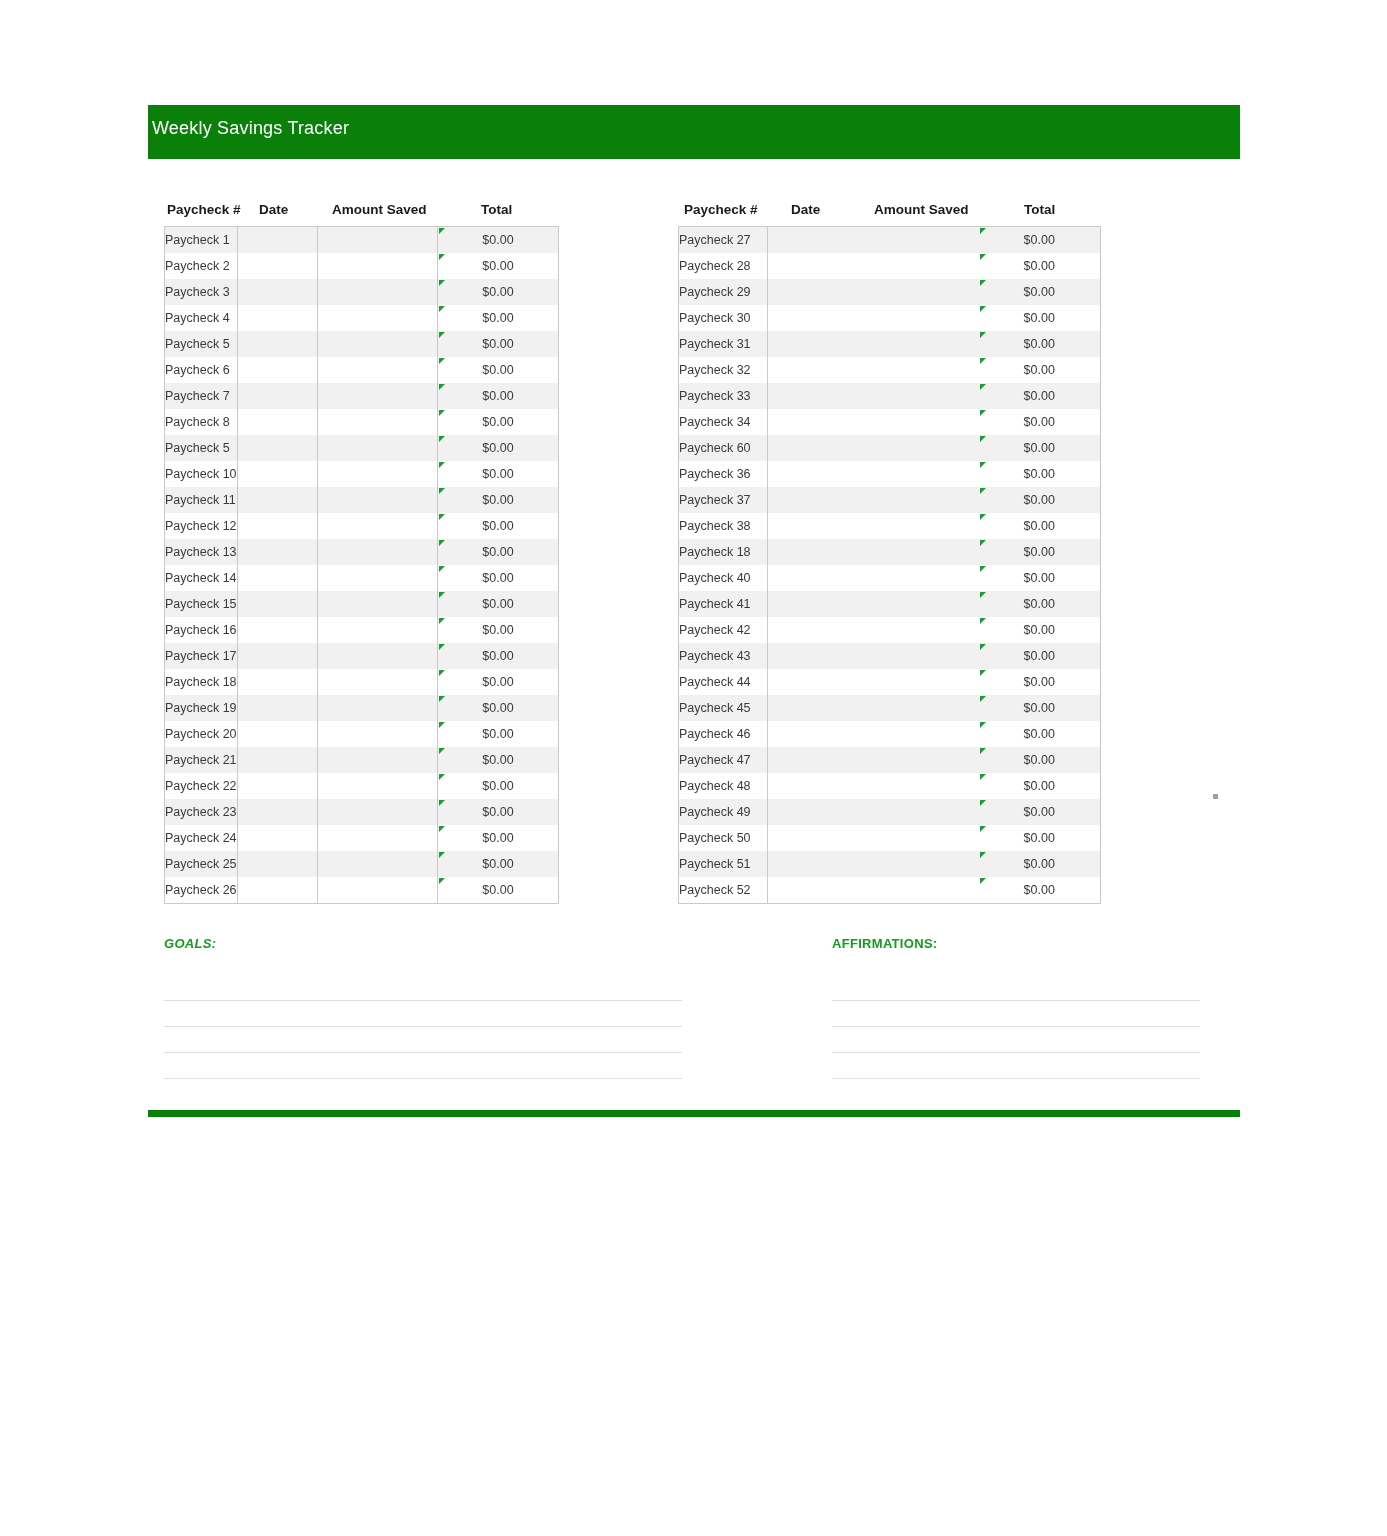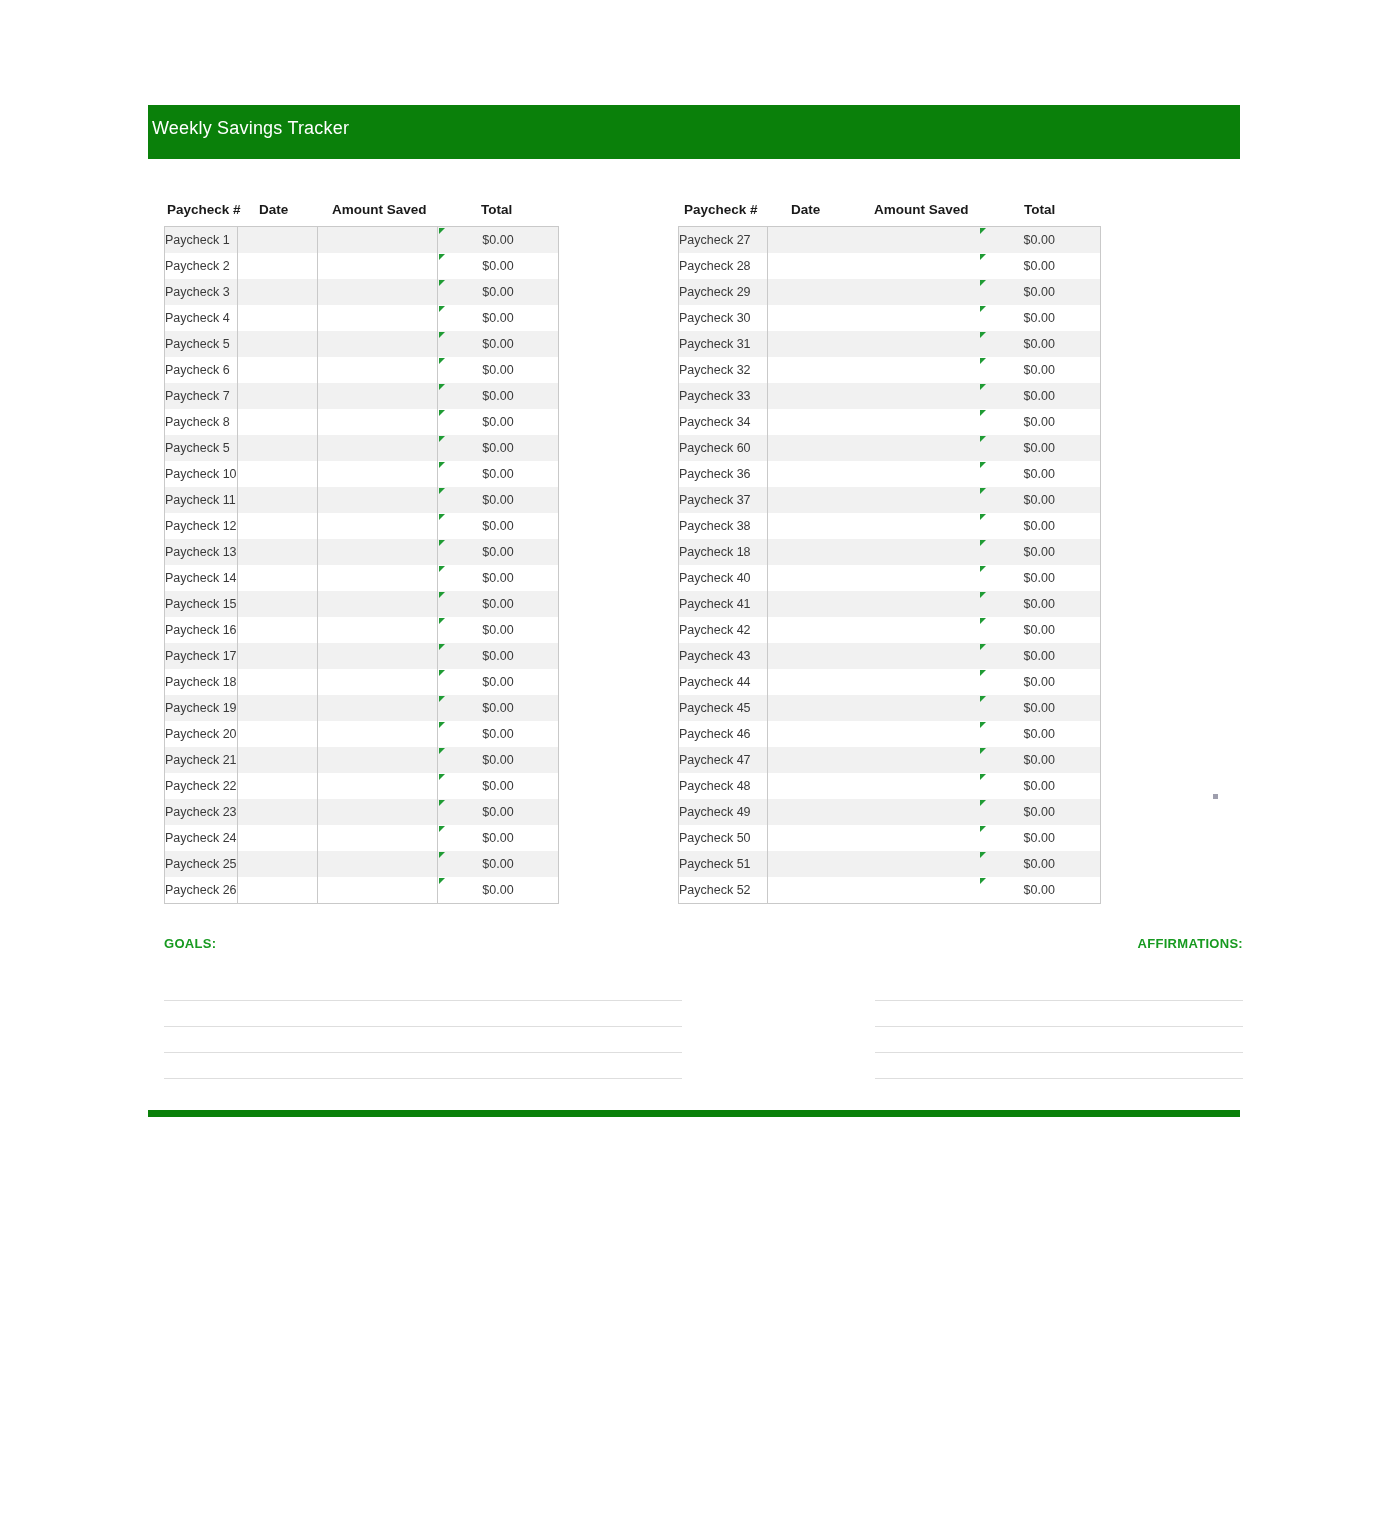--- a/index.html
+++ b/index.html
@@ -125,22 +125,22 @@
   #table-left col.c-amount   { width: 120px; }
   #table-left col.c-total    { width: 121px; }
   
   #table-right col.c-paycheck { width: 89px;  }
   #table-right col.c-date     { width: 89px;  }
   #table-right col.c-amount   { width: 122px; }
   #table-right col.c-total    { width: 122px; }
 
   
   .notes-section { position: absolute; }
-  #notes-goals        { left: 164px; top: 936px; width: 518px; }
-  #notes-affirmations { left: 875px; top: 936px; width: 368px; text-align: right; }
+  #notes-goals        { left: 164px; top: 936px; width: 518px; font-style: italic; }
+  #notes-affirmations { left: 832px; top: 936px; width: 368px; }
 
   .notes-heading {
     font-size: 13px;
     font-weight: bold;
     color: #179a20;
     letter-spacing: 0.3px;
     margin: 0 0 24px 0;
     white-space: nowrap;
   }
   .notes-line {

